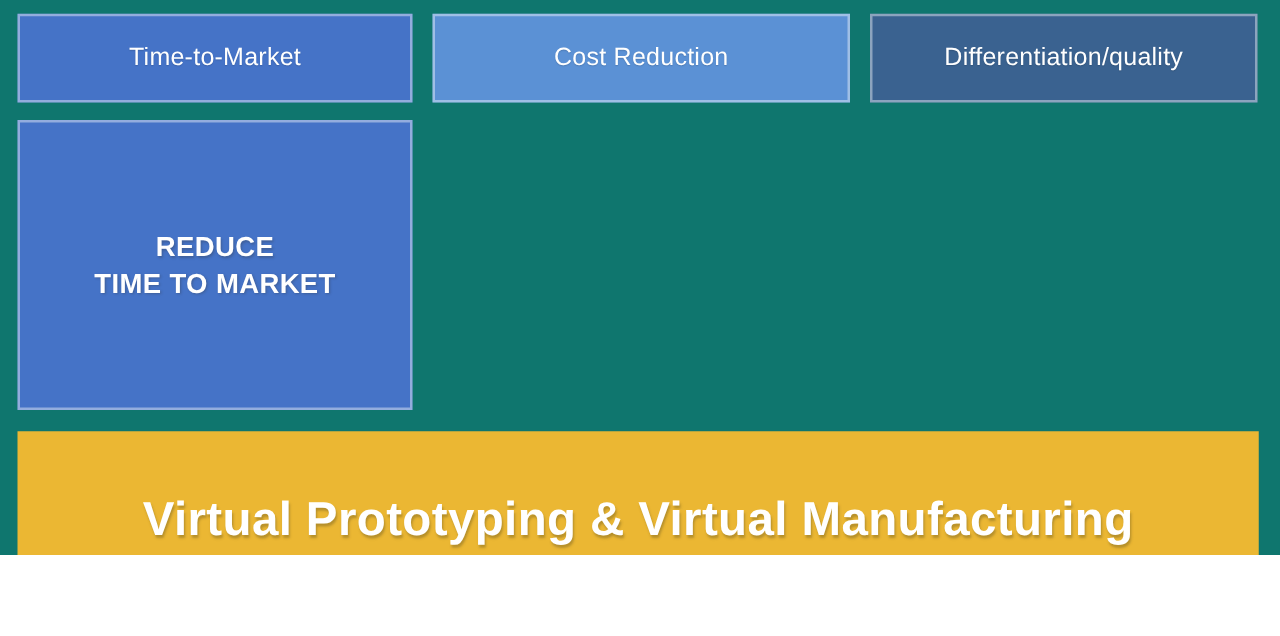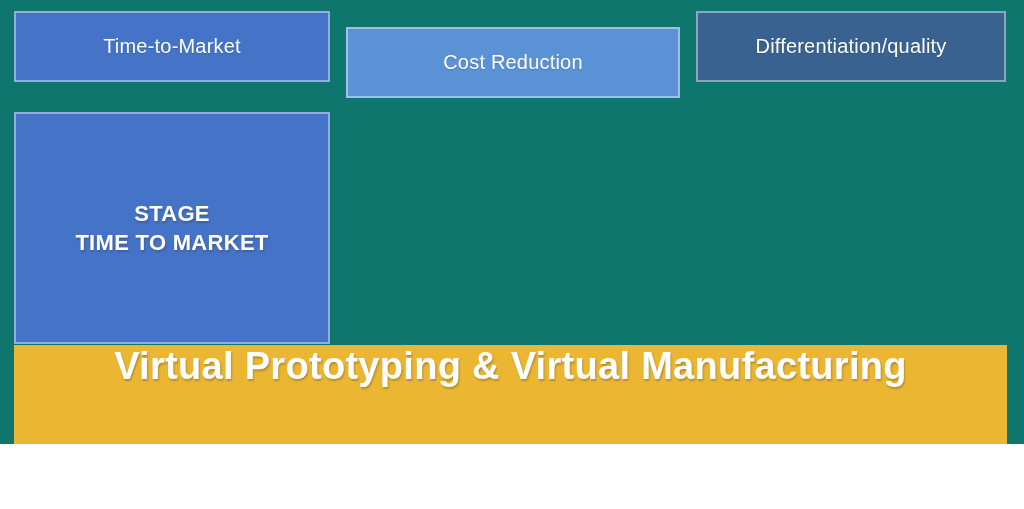--- a/index.html
+++ b/index.html
@@ -44,30 +44,31 @@
   .body-box {
     height: 232px;
     font-size: 22px;
     font-weight: 700;
     line-height: 29px;
     letter-spacing: 0.3px;
     white-space: pre-line;
     text-shadow: 1px 1.5px 2px rgba(50,50,50,0.3);
   }
   .fill-col1 { background: #4573C7; }
-  .fill-col2 { background: #5B91D5; margin-top: 16px; }
+  .fill-col2 { background: #5B91D5; }
   .fill-col3 { background: #3A6290; }
   .banner {
     position: absolute;
     left: 14px;
     top: 345px;
     width: 993px;
     height: 143px;
     background: #EBB733;
     display: flex;
+    align-items: center;
     justify-content: center;
     color: #ffffff;
     font-size: 38px;
     font-weight: 700;
     letter-spacing: 0.3px;
     text-align: center;
     text-shadow: 1px 2px 2px rgba(80,70,30,0.35);
   }
 </style>
 </head>
@@ -81,21 +82,21 @@
       <span>Time-to-Market</span>
     </div>
     <div class="box header-box fill-col2">
       <span>Cost Reduction</span>
     </div>
     <div class="box header-box fill-col3">
       <span>Differentiation/quality</span>
     </div>
 
     <div class="box body-box fill-col1">
-      <span>STAGE
+      <span>REDUCE
 TIME TO MARKET</span>
     </div>
   </div>
 
   <div class="banner">
     <span>Virtual Prototyping &amp; Virtual Manufacturing</span>
   </div>
 
 </div>
 

